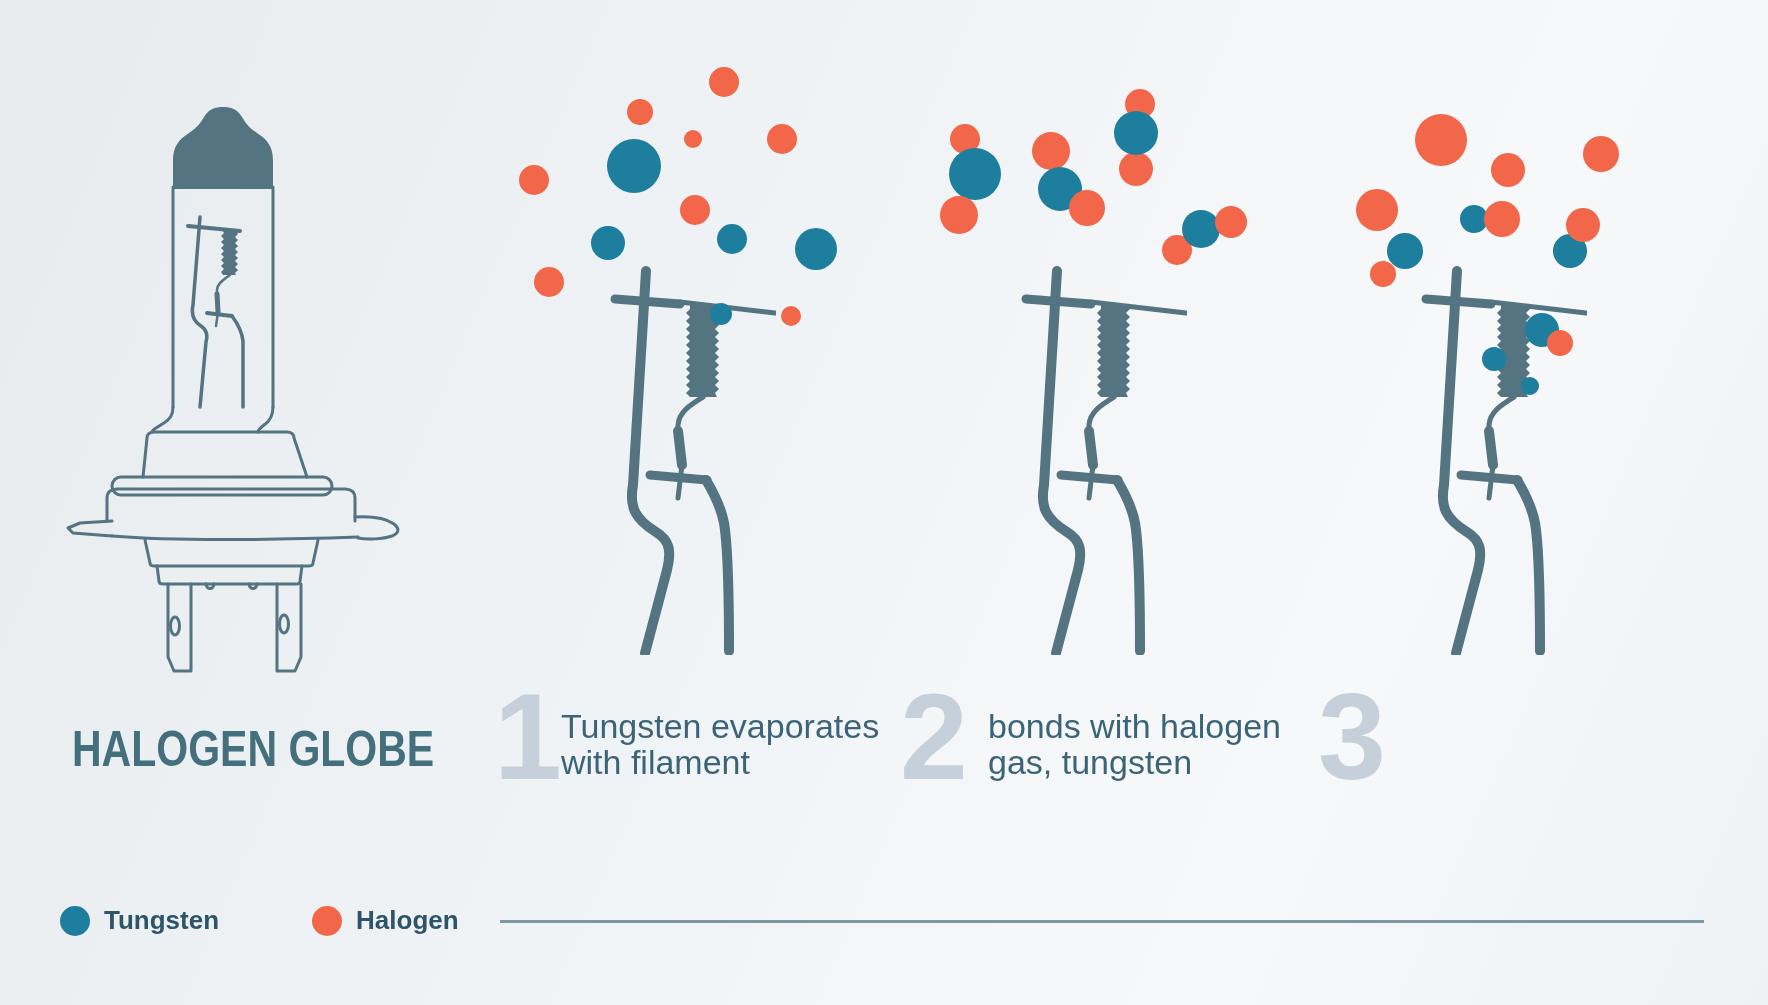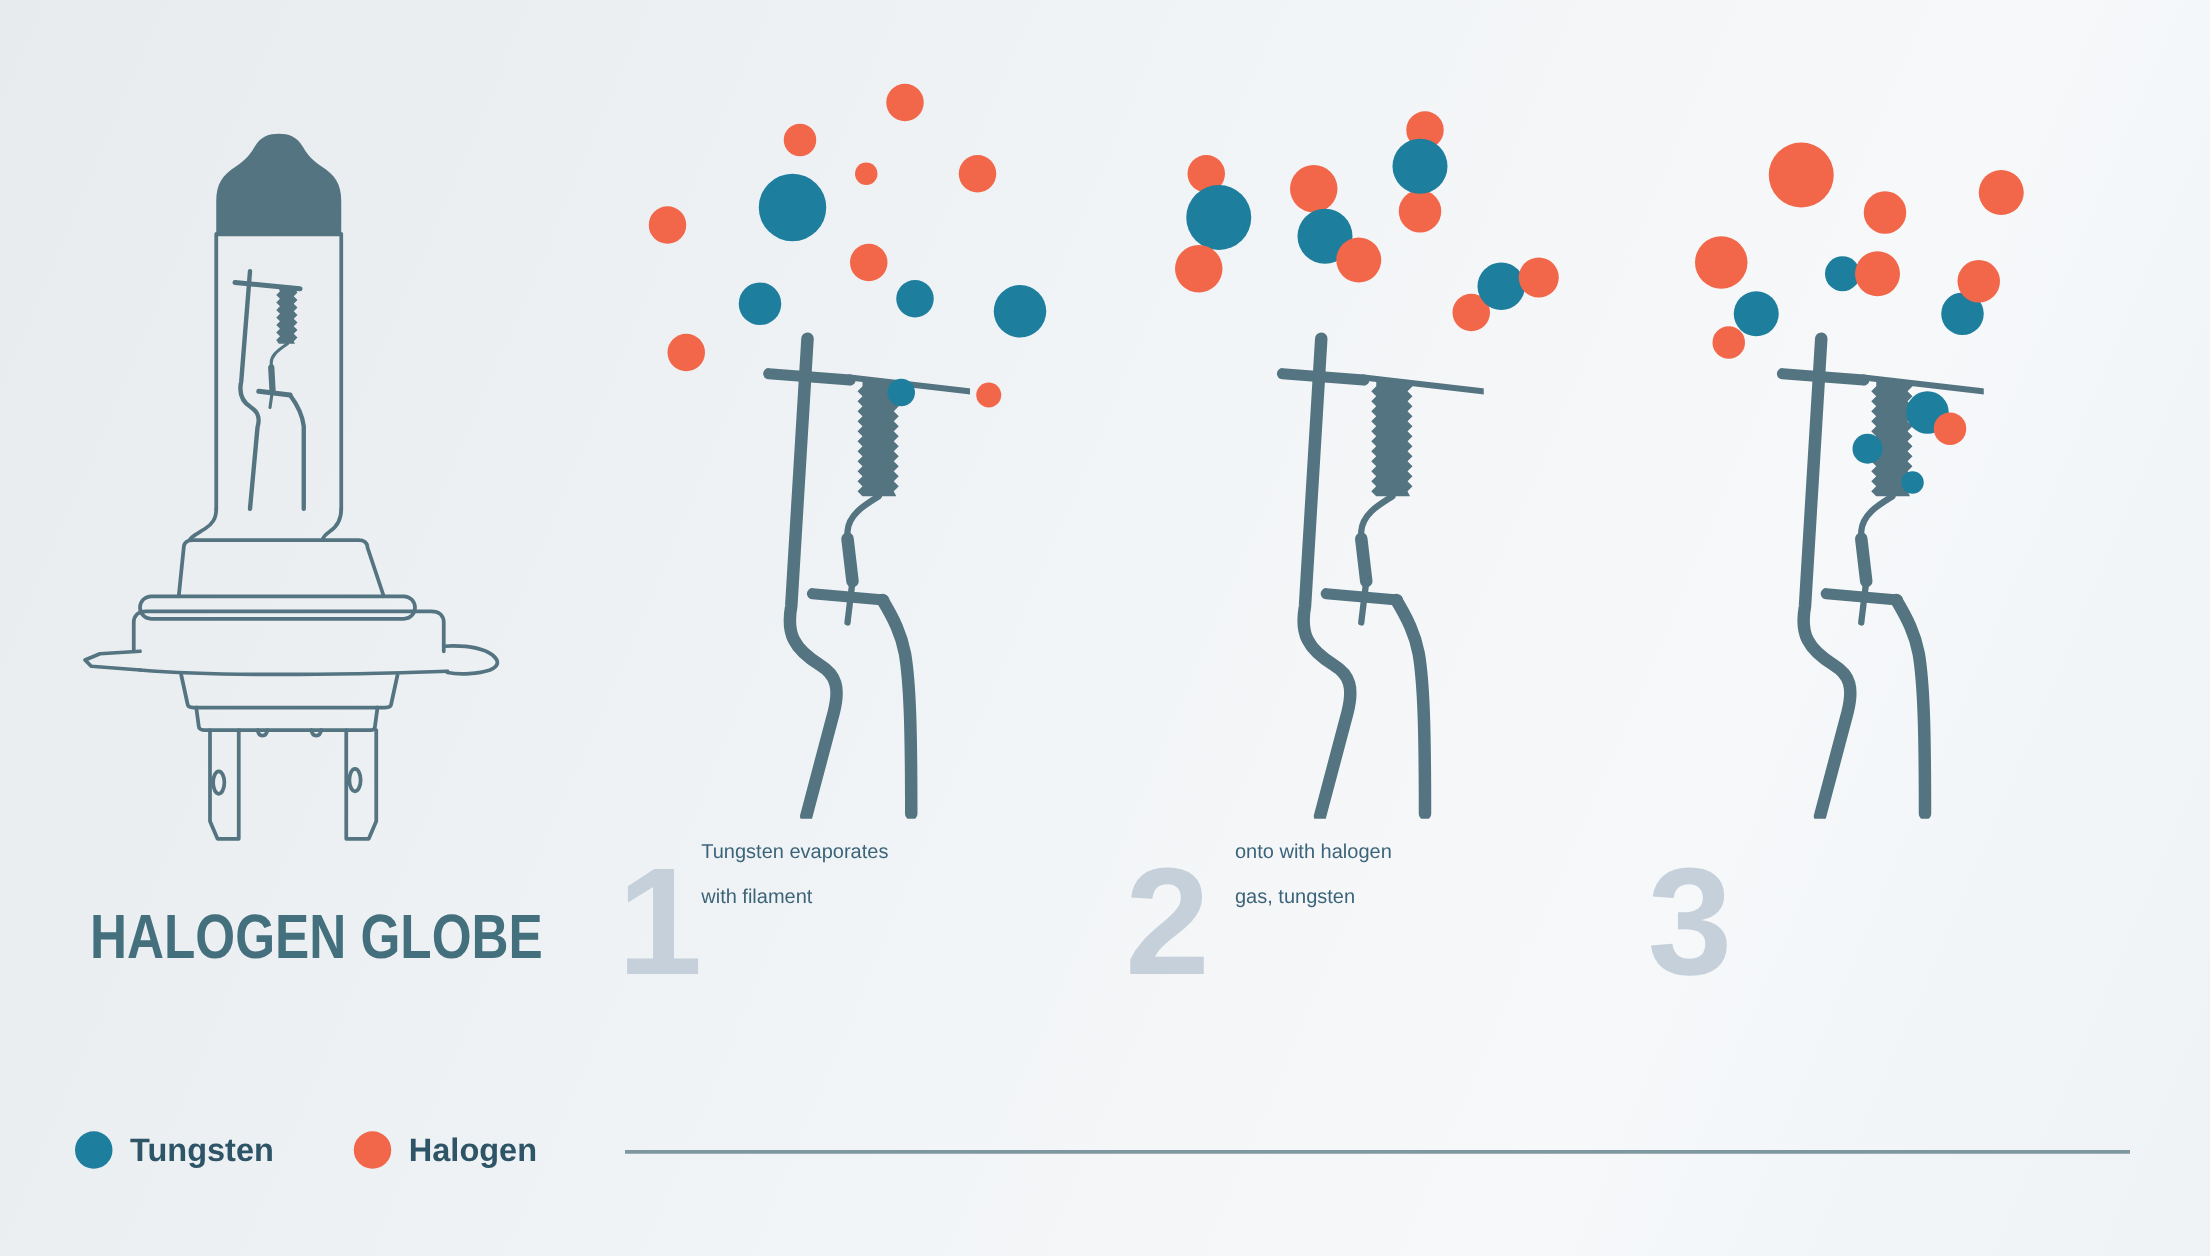--- a/index.html
+++ b/index.html
@@ -25,30 +25,30 @@
   .dot{position:absolute;border-radius:50%;}
   .dot.tungsten{background:var(--tungsten);}
   .dot.halogen{background:var(--halogen);}
   .step-num{
     position:absolute;top:676px;
     font-size:122px;font-weight:bold;line-height:1;
     color:var(--step-number);
   }
   .num-1{left:494px;} .num-2{left:900px;} .num-3{left:1318px;}
   .step-text{
-    position:absolute;top:664px;
-    font-size:16px;line-height:36px;
+    position:absolute;top:708px;
+    font-size:34px;line-height:36px;
     color:var(--step-text);
     white-space:nowrap;
   }
   .text-1{left:561px;} .text-2{left:988px;} .text-3{left:1398px;}
   .step-text .line{display:block;}
   .legend{
     position:absolute;left:60px;top:905px;height:30px;
-    display:flex;align-items:center;gap:64px;
+    display:flex;align-items:flex-start;gap:93px;
   }
   .legend-item{display:flex;align-items:center;gap:14px;}
   .legend-dot{width:30px;height:30px;border-radius:50%;display:inline-block;}
   .legend-dot.tungsten{background:var(--tungsten);}
   .legend-dot.halogen{background:var(--halogen);}
   .legend-label{font-size:26px;font-weight:bold;color:var(--legend-text);}
   .divider{
     position:absolute;left:500px;top:920px;width:1204px;height:3px;
     background:var(--divider);
   }
@@ -182,21 +182,21 @@
 
   <div class="step-num num-1">1</div>
   <div class="step-num num-2">2</div>
   <div class="step-num num-3">3</div>
 
   <div class="step-text text-1">
       <span class="line">Tungsten evaporates</span>
       <span class="line">with filament</span>
     </div>
   <div class="step-text text-2">
-      <span class="line">onto with halogen</span>
+      <span class="line">bonds with halogen</span>
       <span class="line">gas, tungsten</span>
     </div>
 
   <div class="legend">
     <div class="legend-item">
       <span class="legend-dot tungsten"></span>
       <span class="legend-label">Tungsten</span>
     </div>
     <div class="legend-item">
       <span class="legend-dot halogen"></span>

